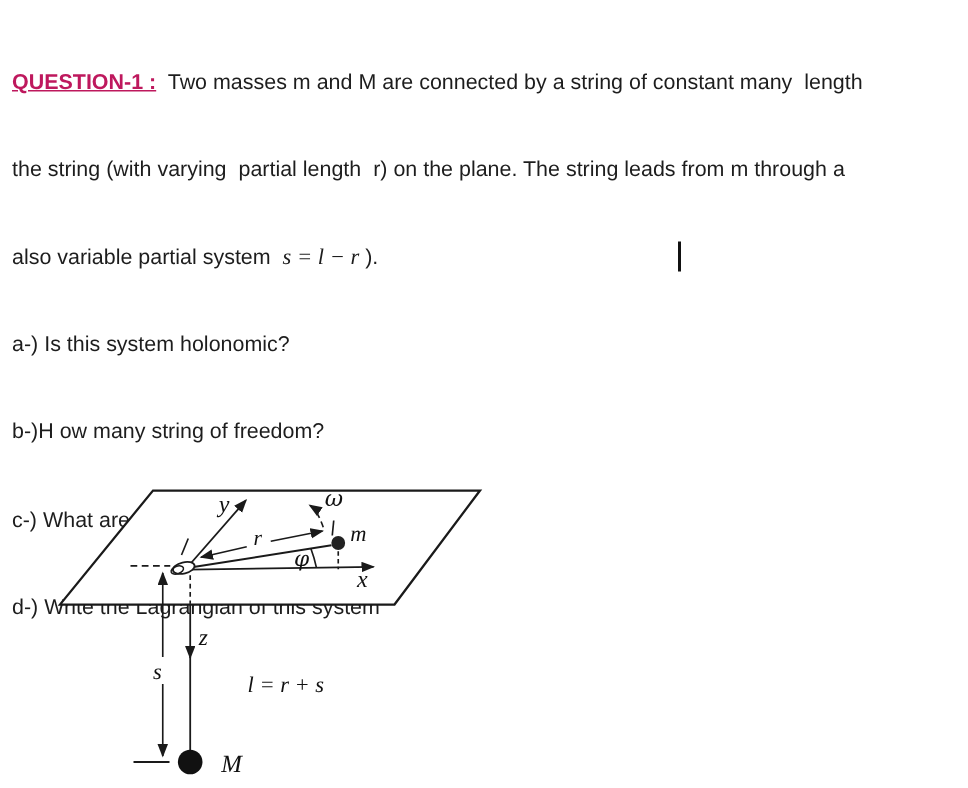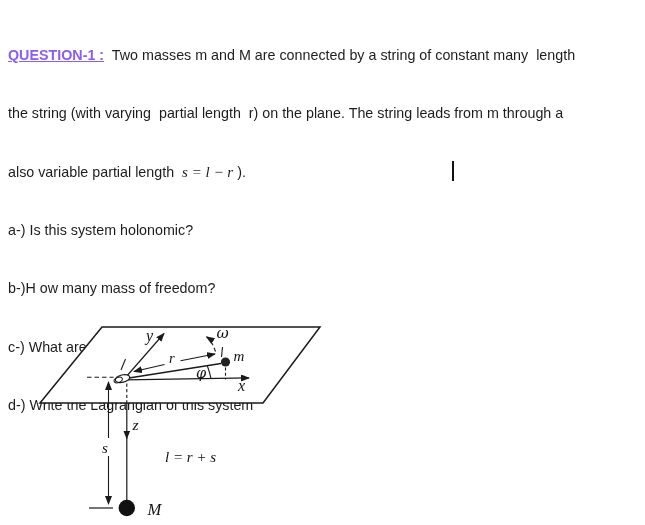--- a/index.html
+++ b/index.html
@@ -4,38 +4,38 @@
 <style>
   html,body{margin:0;padding:0;background:#ffffff;}
   body{width:645px;height:525px;position:relative;overflow:hidden;}
   .doc{
     position:absolute;left:8px;top:7px;
     font-family:"Liberation Sans",sans-serif;
     font-size:14.3px;line-height:19.45px;
     color:#1d1d1d;white-space:pre;
   }
   .line{height:19.45px;}
-  .hd{font-weight:700;text-decoration:underline;color:#8b5cf6;}
+  .hd{font-weight:700;text-decoration:underline;color:#be185d;}
   .math{font-family:"Liberation Serif","DejaVu Serif",serif;font-style:italic;font-size:15px;}
   .caret{
     position:absolute;left:452px;top:161px;width:1.6px;height:19.5px;background:#111;
   }
   .fig{position:absolute;left:0;top:0;width:645px;height:525px;}
   .lbl{font-family:"Liberation Serif","DejaVu Serif",serif;font-style:italic;fill:#111;}
   .greek{font-family:"DejaVu Serif","Liberation Serif",serif;font-style:italic;fill:#111;}
 </style>
 </head>
 <body>
 
 <div class="doc">
   <div class="line"><span class="hd">QUESTION-1 :</span><span>  Two masses m and M are connected by a string of constant many  length</span></div>
   <div class="line"><span>the string (with varying  partial length  r) on the plane. The string leads from m through a</span></div>
-  <div class="line"><span>also variable partial length  </span><span class="math">s = l − r</span><span> ).</span></div>
+  <div class="line"><span>also variable partial system  </span><span class="math">s = l − r</span><span> ).</span></div>
   <div class="line"><span>a-) Is this system holonomic?</span></div>
-  <div class="line"><span>b-)H ow many mass of freedom?</span></div>
+  <div class="line"><span>b-)H ow many string of freedom?</span></div>
   <div class="line"><span>c-) What are the generalized coordinates?</span></div>
   <div class="line"><span>d-) Write the Lagrangian of this system</span></div>
   
   
   
   
 </div>
 
 <div class="caret"></div>
 

